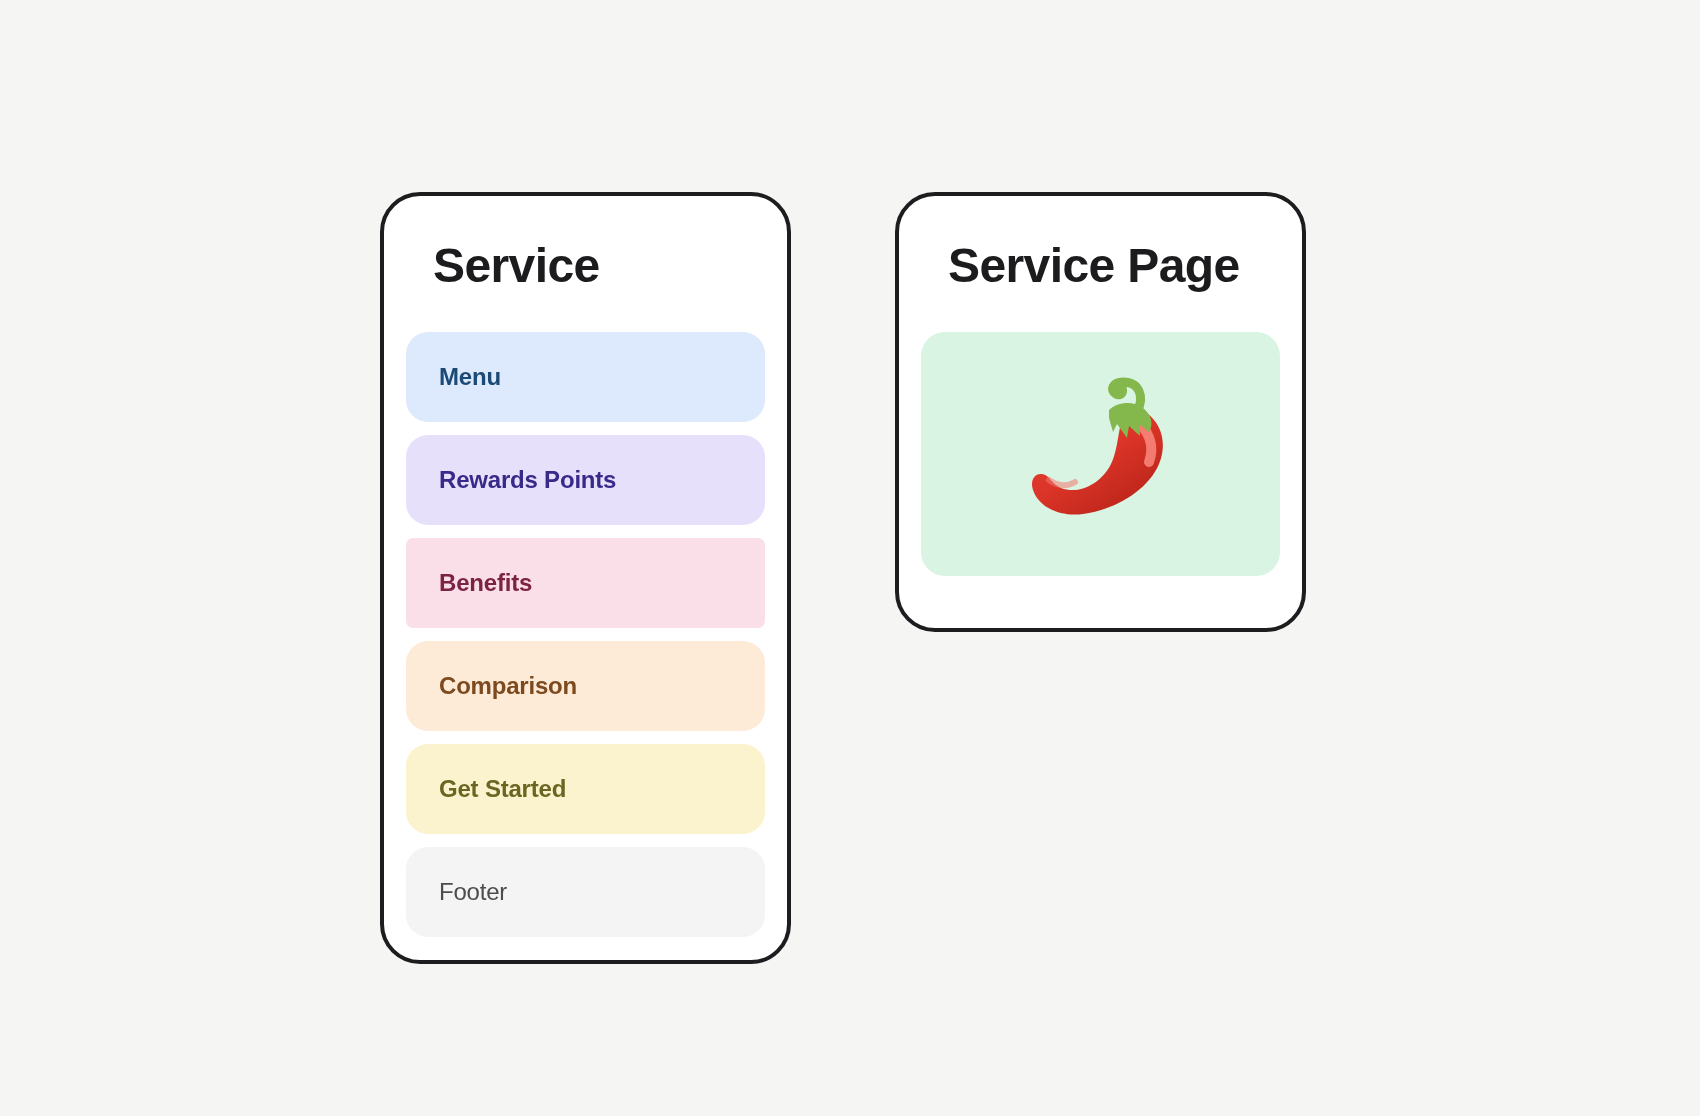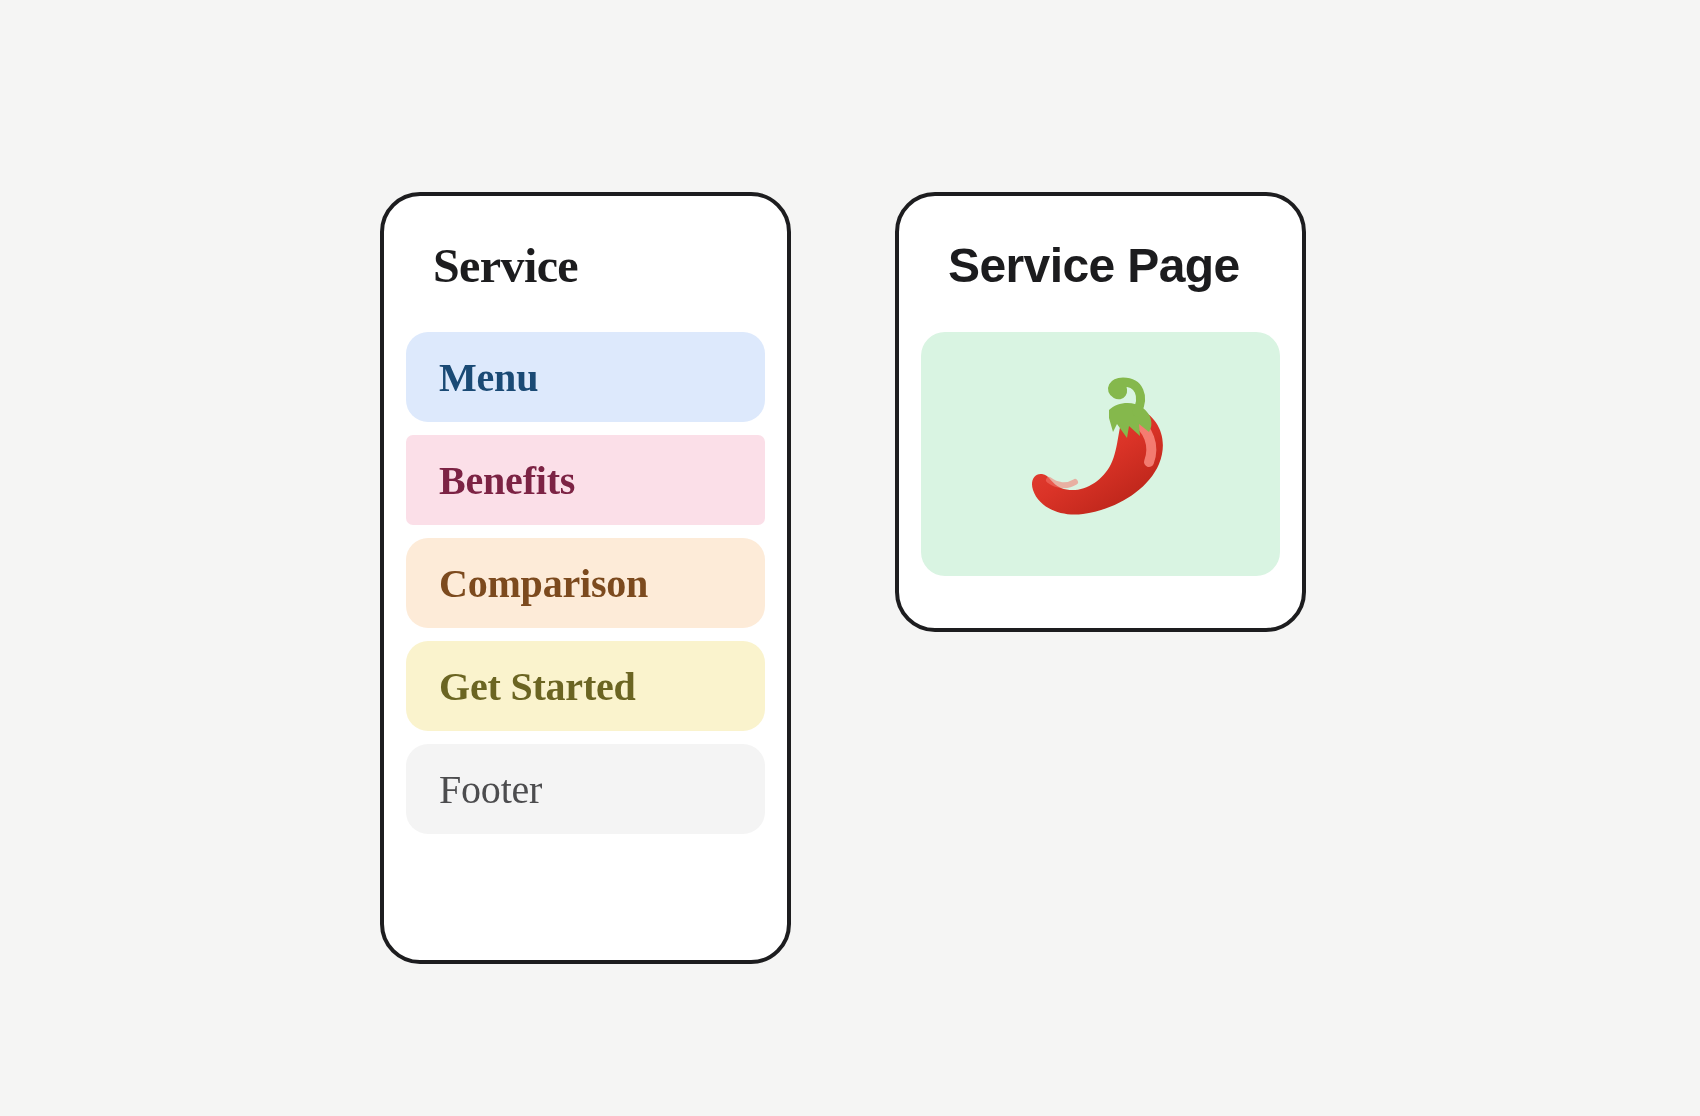--- a/index.html
+++ b/index.html
@@ -11,39 +11,39 @@
     overflow:hidden;
   }
   .card{
     position:absolute;
     background:#ffffff;
     border:4px solid #1d1d1f;
     border-radius:40px;
     box-sizing:border-box;
     padding:46px 22px 0 22px;
   }
-  #card-service{left:380px;top:192px;width:411px;height:772px;font-family:Liberation Serif, serif;}
+  #card-service{left:380px;top:192px;width:411px;height:772px;}
   #card-service-page{left:895px;top:192px;width:411px;height:440px;}
   .card-title{
     font-size:48px;
     font-weight:700;
     color:#1c1c1e;
     letter-spacing:-0.6px;
     line-height:1;
     margin:0 0 42px 27px;
   }
   .item{
     height:90px;
     border-radius:22px;
     margin-bottom:13px;
     display:flex;
     align-items:center;
     padding-left:33px;
     box-sizing:border-box;
-    font-size:40px;
+    font-size:24px;
     font-weight:700;
     letter-spacing:-0.2px;
     cursor:pointer;
   }
   .item:last-child{margin-bottom:0;}
   .item-menu{background:#dde9fc;color:#1a4a75;}
   .item-rewards{background:#e6e0fb;color:#392a8a;}
   .item-benefits{background:#fbdfe8;color:#7c2344;border-radius:7px;}
   .item-comparison{background:#fdebd8;color:#7c4a1e;}
   .item-get-started{background:#faf3cd;color:#6b6522;text-align:center;}
@@ -58,20 +58,23 @@
   }
 </style>
 </head>
 <body>
 
 <div class="card" id="card-service">
   <h2 class="card-title">Service</h2>
   <div>
     <div class="item item-menu">
       <span>Menu</span>
+    </div>
+    <div class="item item-rewards">
+      <span>Rewards Points</span>
     </div>
     <div class="item item-benefits">
       <span>Benefits</span>
     </div>
     <div class="item item-comparison">
       <span>Comparison</span>
     </div>
     <div class="item item-get-started">
       <span>Get Started</span>
     </div>

